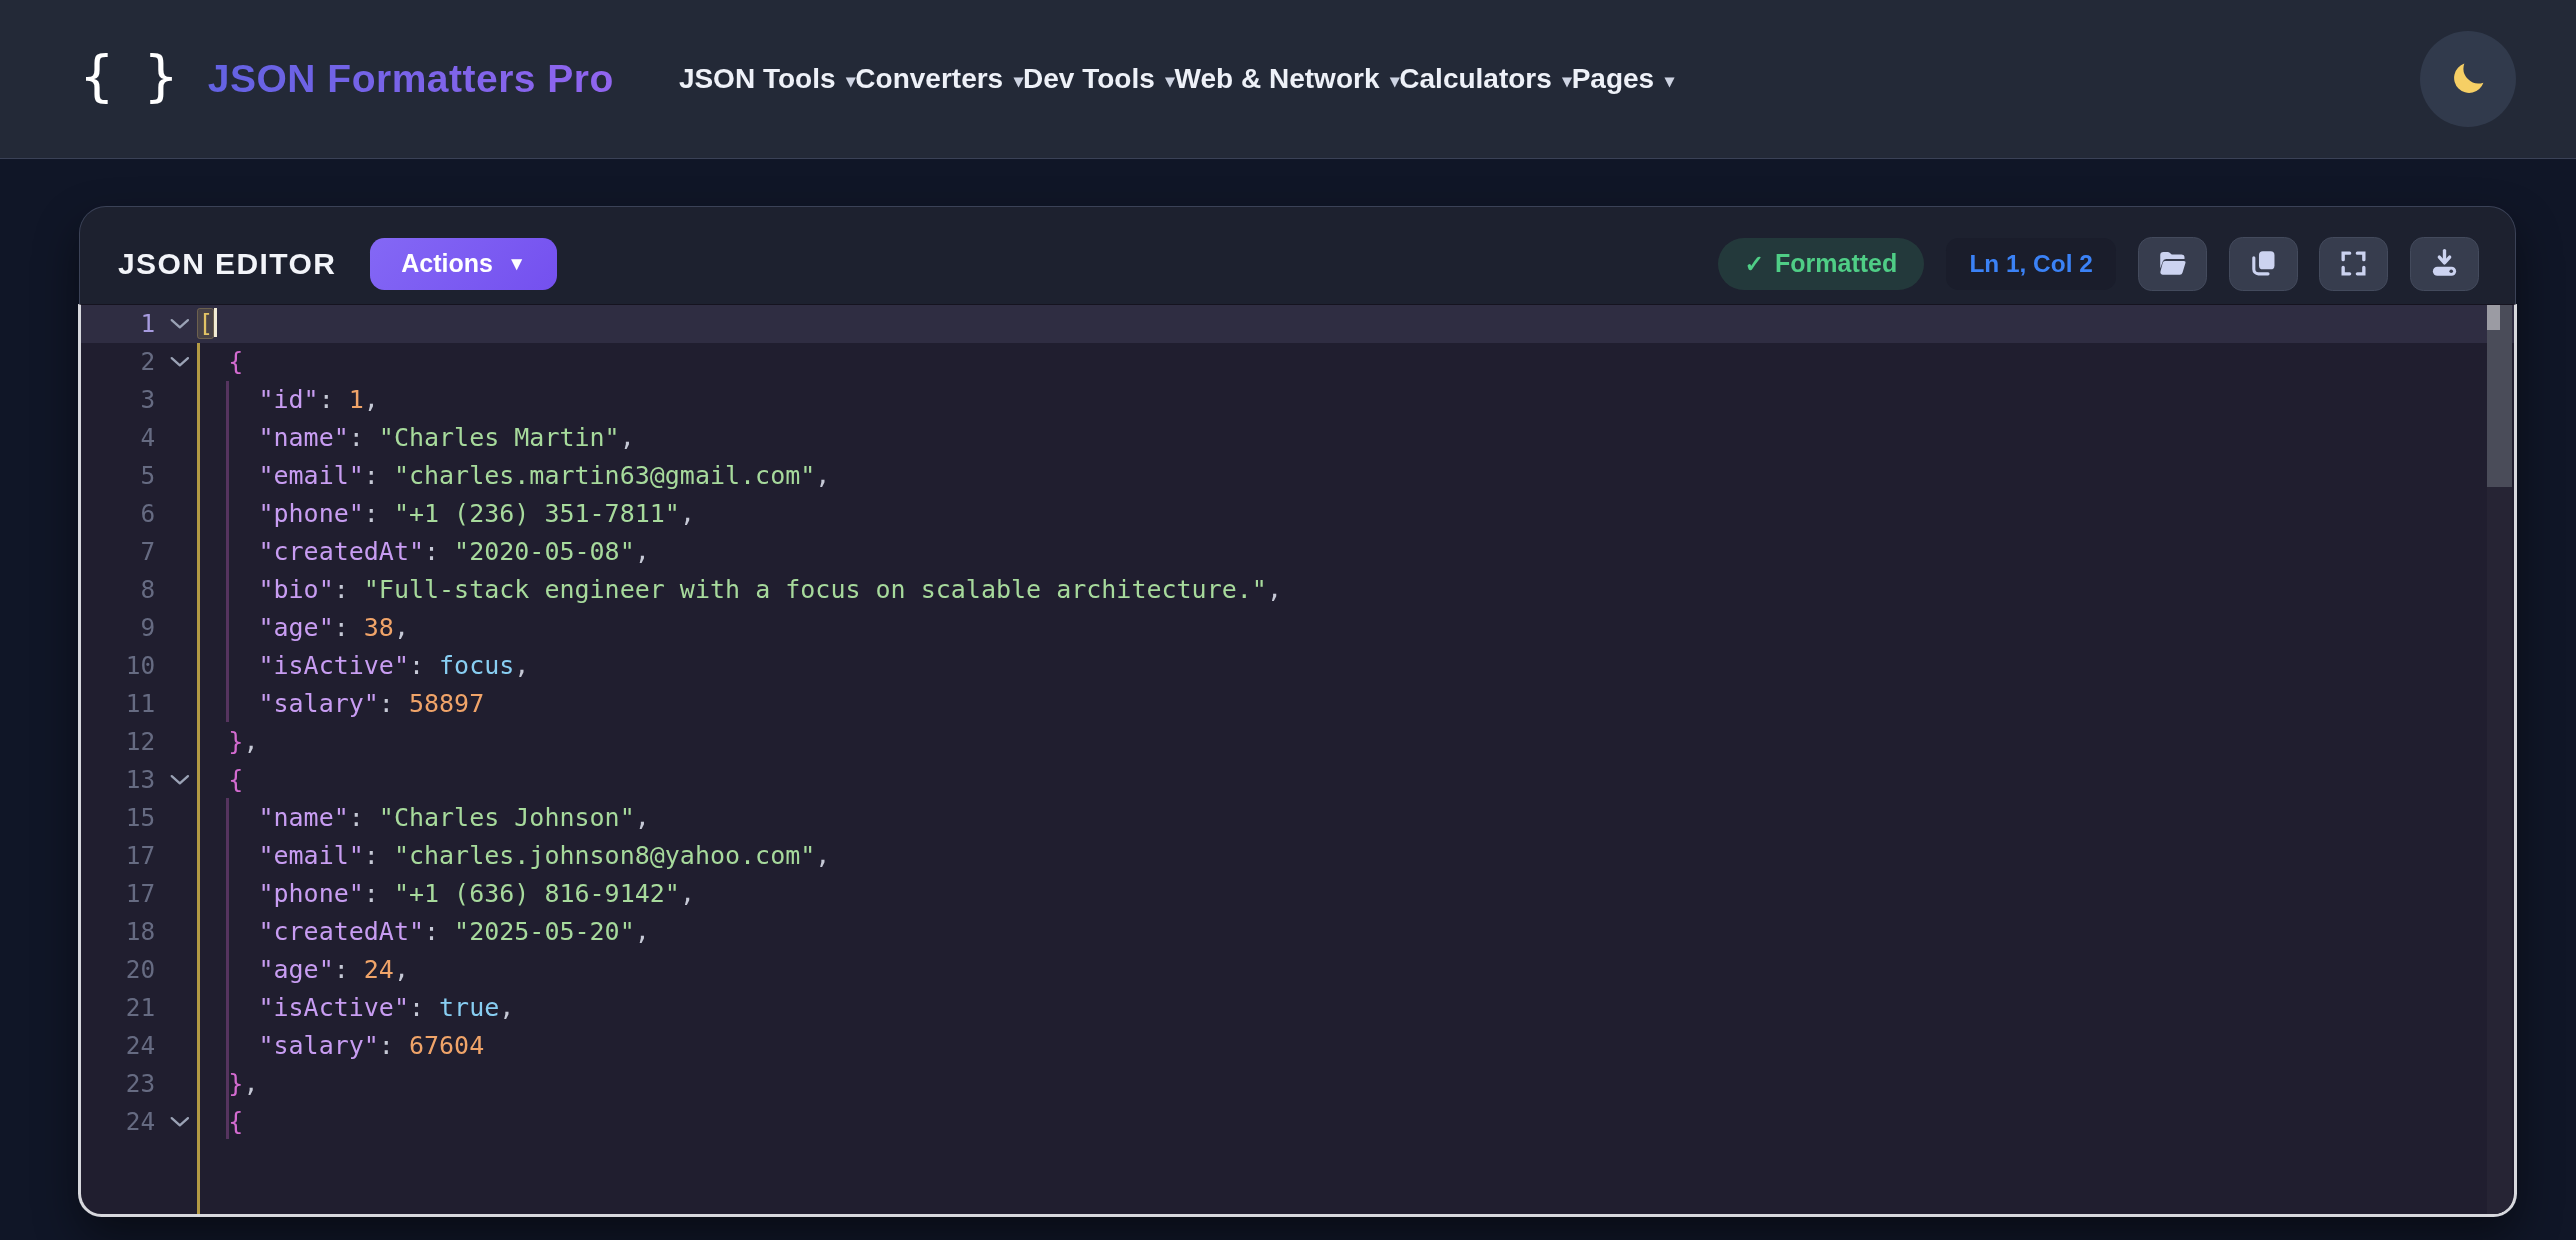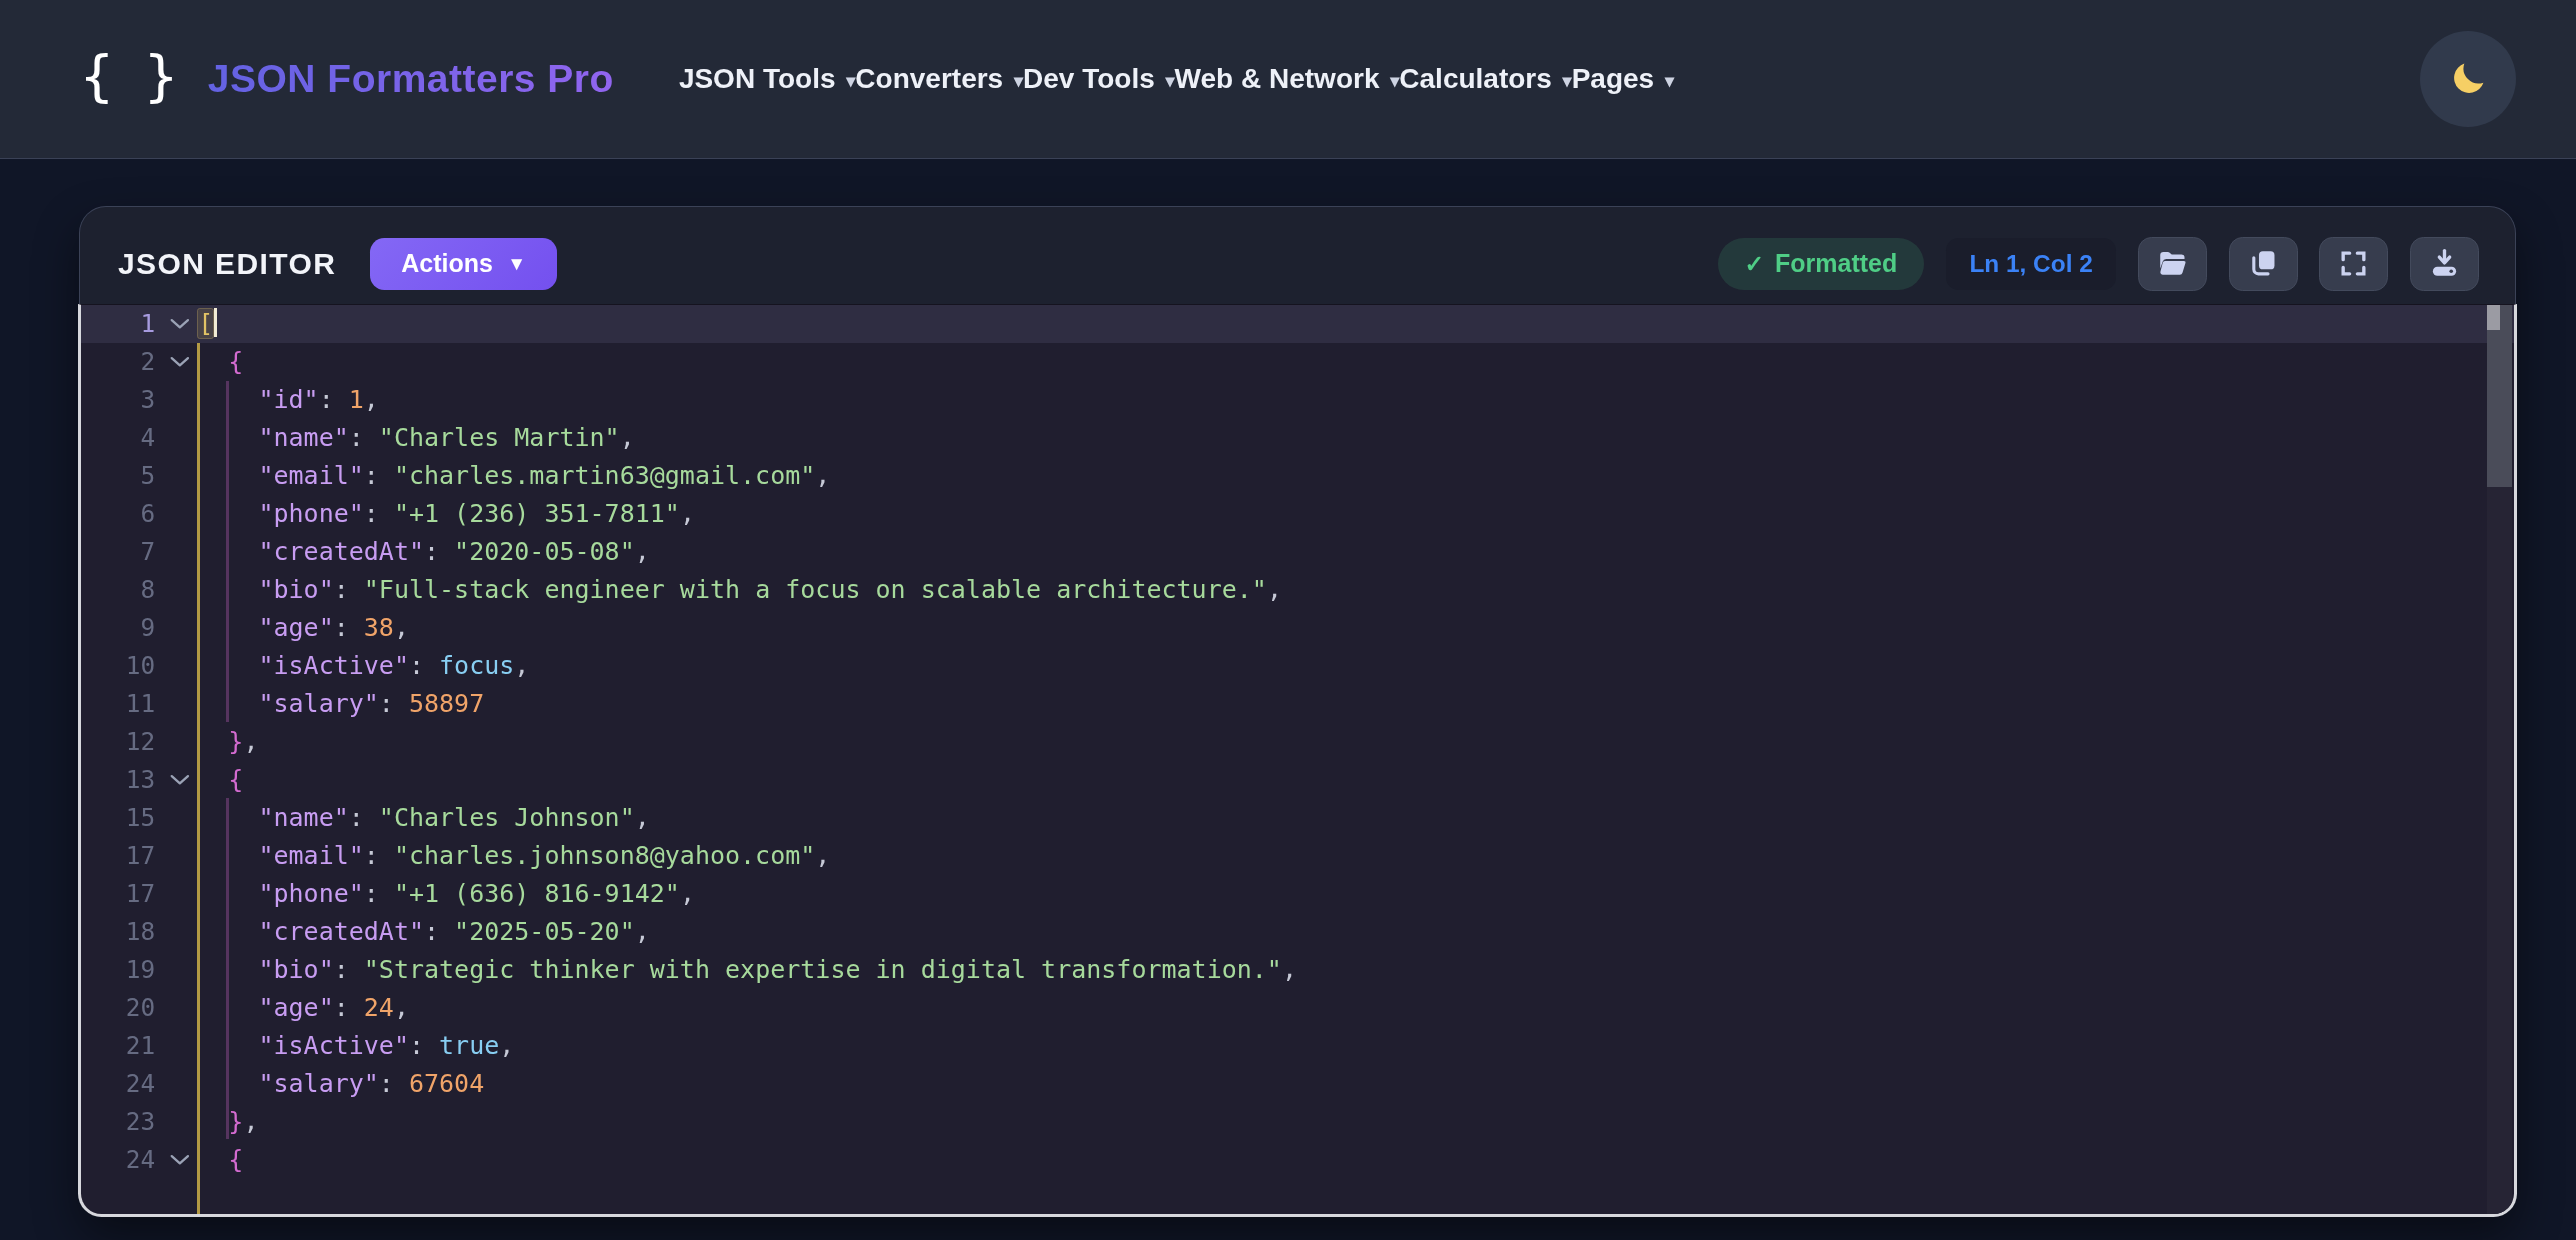--- a/index.html
+++ b/index.html
@@ -253,21 +253,20 @@
         <div class="code-row"><div class="gutter"><div class="ln">10</div><div class="fold-slot"></div></div><div class="code"><span>    </span><span class="tok-key">"isActive"</span><span class="tok-punct">: </span><span class="tok-bool">focus</span><span class="tok-punct">,</span></div></div>
         <div class="code-row"><div class="gutter"><div class="ln">11</div><div class="fold-slot"></div></div><div class="code"><span>    </span><span class="tok-key">"salary"</span><span class="tok-punct">: </span><span class="tok-num">58897</span></div></div>
         <div class="code-row"><div class="gutter"><div class="ln">12</div><div class="fold-slot"></div></div><div class="code"><span>  </span><span class="tok-brace">}</span><span class="tok-punct">,</span></div></div>
         <div class="code-row"><div class="gutter"><div class="ln">13</div><div class="fold-slot"><svg viewBox="0 0 24 15" fill="none" stroke-width="2.6" stroke-linecap="round" stroke-linejoin="round">
                 <path d="M3 3.5 12 11.5 21 3.5"></path>
               </svg></div></div><div class="code"><span>  </span><span class="tok-brace">{</span></div></div>
         <div class="code-row"><div class="gutter"><div class="ln">15</div><div class="fold-slot"></div></div><div class="code"><span>    </span><span class="tok-key">"name"</span><span class="tok-punct">: </span><span class="tok-str">"Charles Johnson"</span><span class="tok-punct">,</span></div></div>
         <div class="code-row"><div class="gutter"><div class="ln">17</div><div class="fold-slot"></div></div><div class="code"><span>    </span><span class="tok-key">"email"</span><span class="tok-punct">: </span><span class="tok-str">"charles.johnson8@yahoo.com"</span><span class="tok-punct">,</span></div></div>
         <div class="code-row"><div class="gutter"><div class="ln">17</div><div class="fold-slot"></div></div><div class="code"><span>    </span><span class="tok-key">"phone"</span><span class="tok-punct">: </span><span class="tok-str">"+1 (636) 816-9142"</span><span class="tok-punct">,</span></div></div>
         <div class="code-row"><div class="gutter"><div class="ln">18</div><div class="fold-slot"></div></div><div class="code"><span>    </span><span class="tok-key">"createdAt"</span><span class="tok-punct">: </span><span class="tok-str">"2025-05-20"</span><span class="tok-punct">,</span></div></div>
-        <div class="code-row"><div class="gutter"><div class="ln">19</div><div class="fold-slot"></div></div><div class="code"><span>    </span><span class="tok-key">"bio"</span><span class="tok-punct">: </span><span class="tok-str">"Strategic thinker with expertise in digital transformation."</span><span class="tok-punct">,</span></div></div>
         <div class="code-row"><div class="gutter"><div class="ln">20</div><div class="fold-slot"></div></div><div class="code"><span>    </span><span class="tok-key">"age"</span><span class="tok-punct">: </span><span class="tok-num">24</span><span class="tok-punct">,</span></div></div>
         <div class="code-row"><div class="gutter"><div class="ln">21</div><div class="fold-slot"></div></div><div class="code"><span>    </span><span class="tok-key">"isActive"</span><span class="tok-punct">: </span><span class="tok-bool">true</span><span class="tok-punct">,</span></div></div>
         <div class="code-row"><div class="gutter"><div class="ln">24</div><div class="fold-slot"></div></div><div class="code"><span>    </span><span class="tok-key">"salary"</span><span class="tok-punct">: </span><span class="tok-num">67604</span></div></div>
         <div class="code-row"><div class="gutter"><div class="ln">23</div><div class="fold-slot"></div></div><div class="code"><span>  </span><span class="tok-brace">}</span><span class="tok-punct">,</span></div></div>
         <div class="code-row"><div class="gutter"><div class="ln">24</div><div class="fold-slot"><svg viewBox="0 0 24 15" fill="none" stroke-width="2.6" stroke-linecap="round" stroke-linejoin="round">
                 <path d="M3 3.5 12 11.5 21 3.5"></path>
               </svg></div></div><div class="code"><span>  </span><span class="tok-brace">{</span></div></div>
       </div>
     <div class="scrollbar">
       <div class="scroll-thumb">

